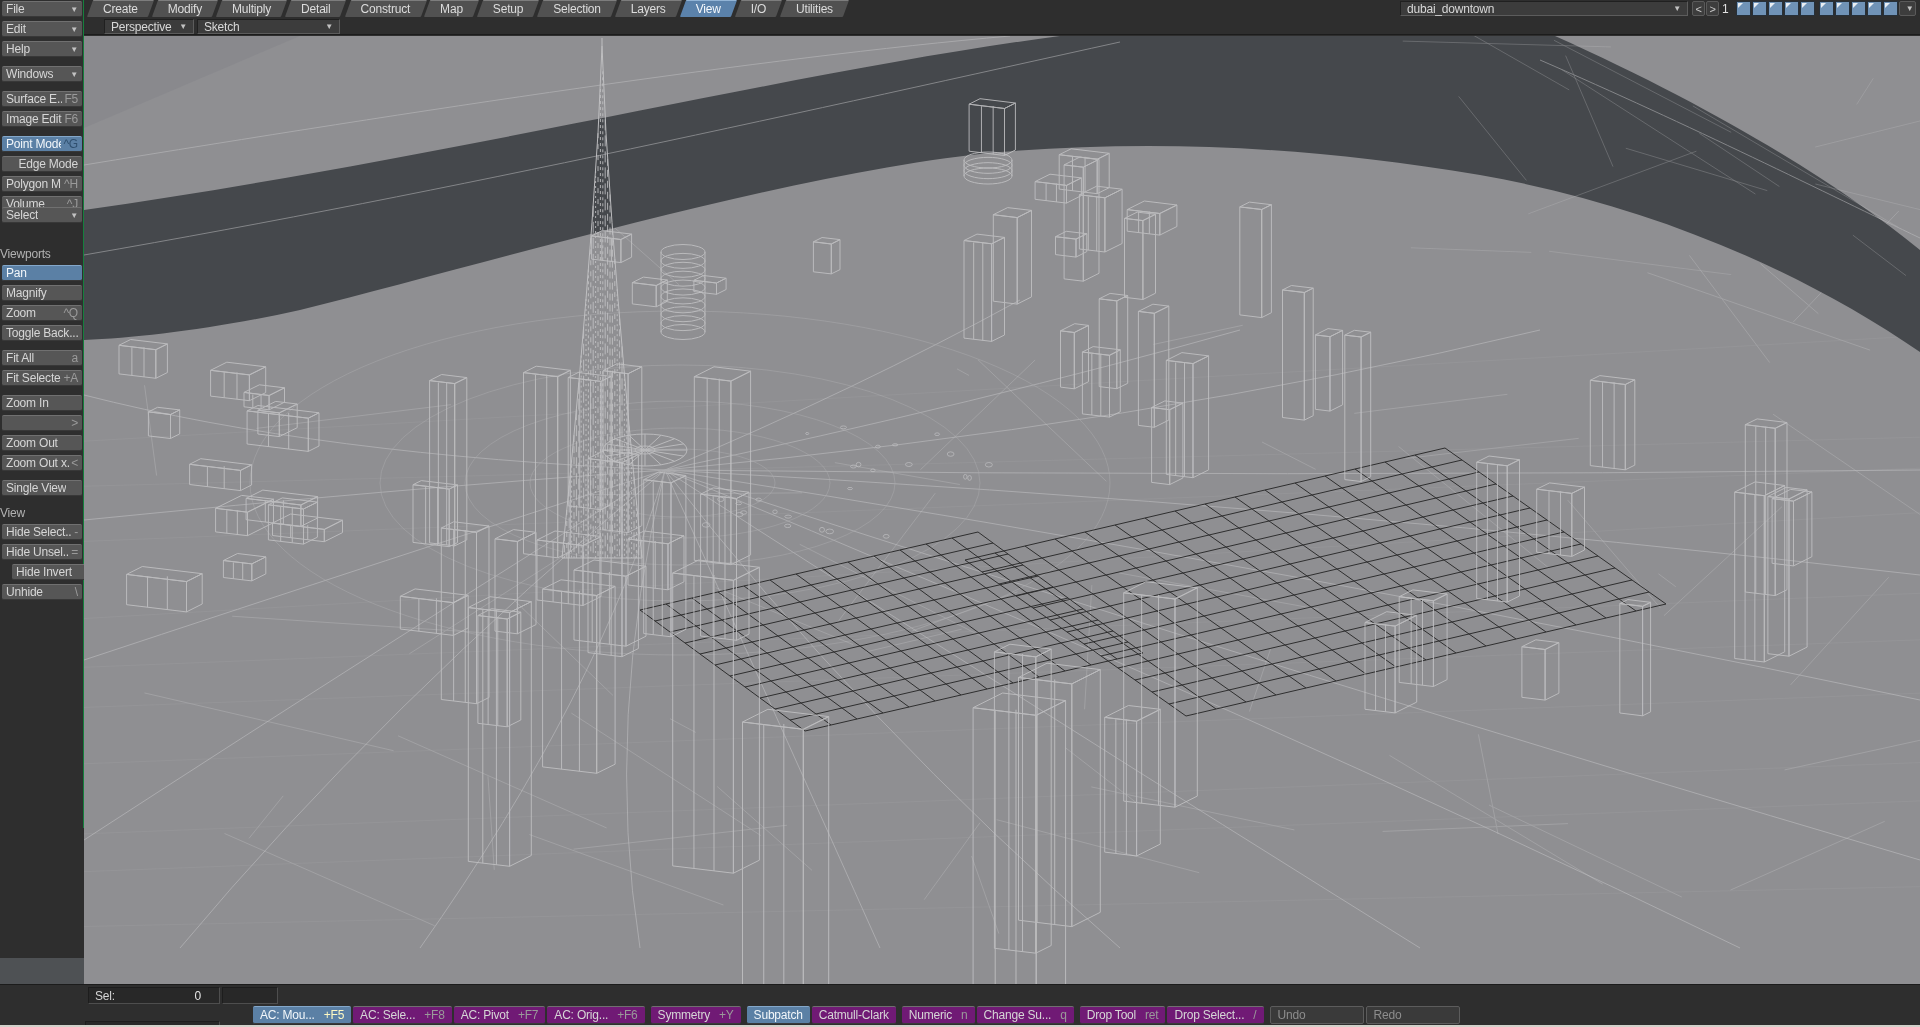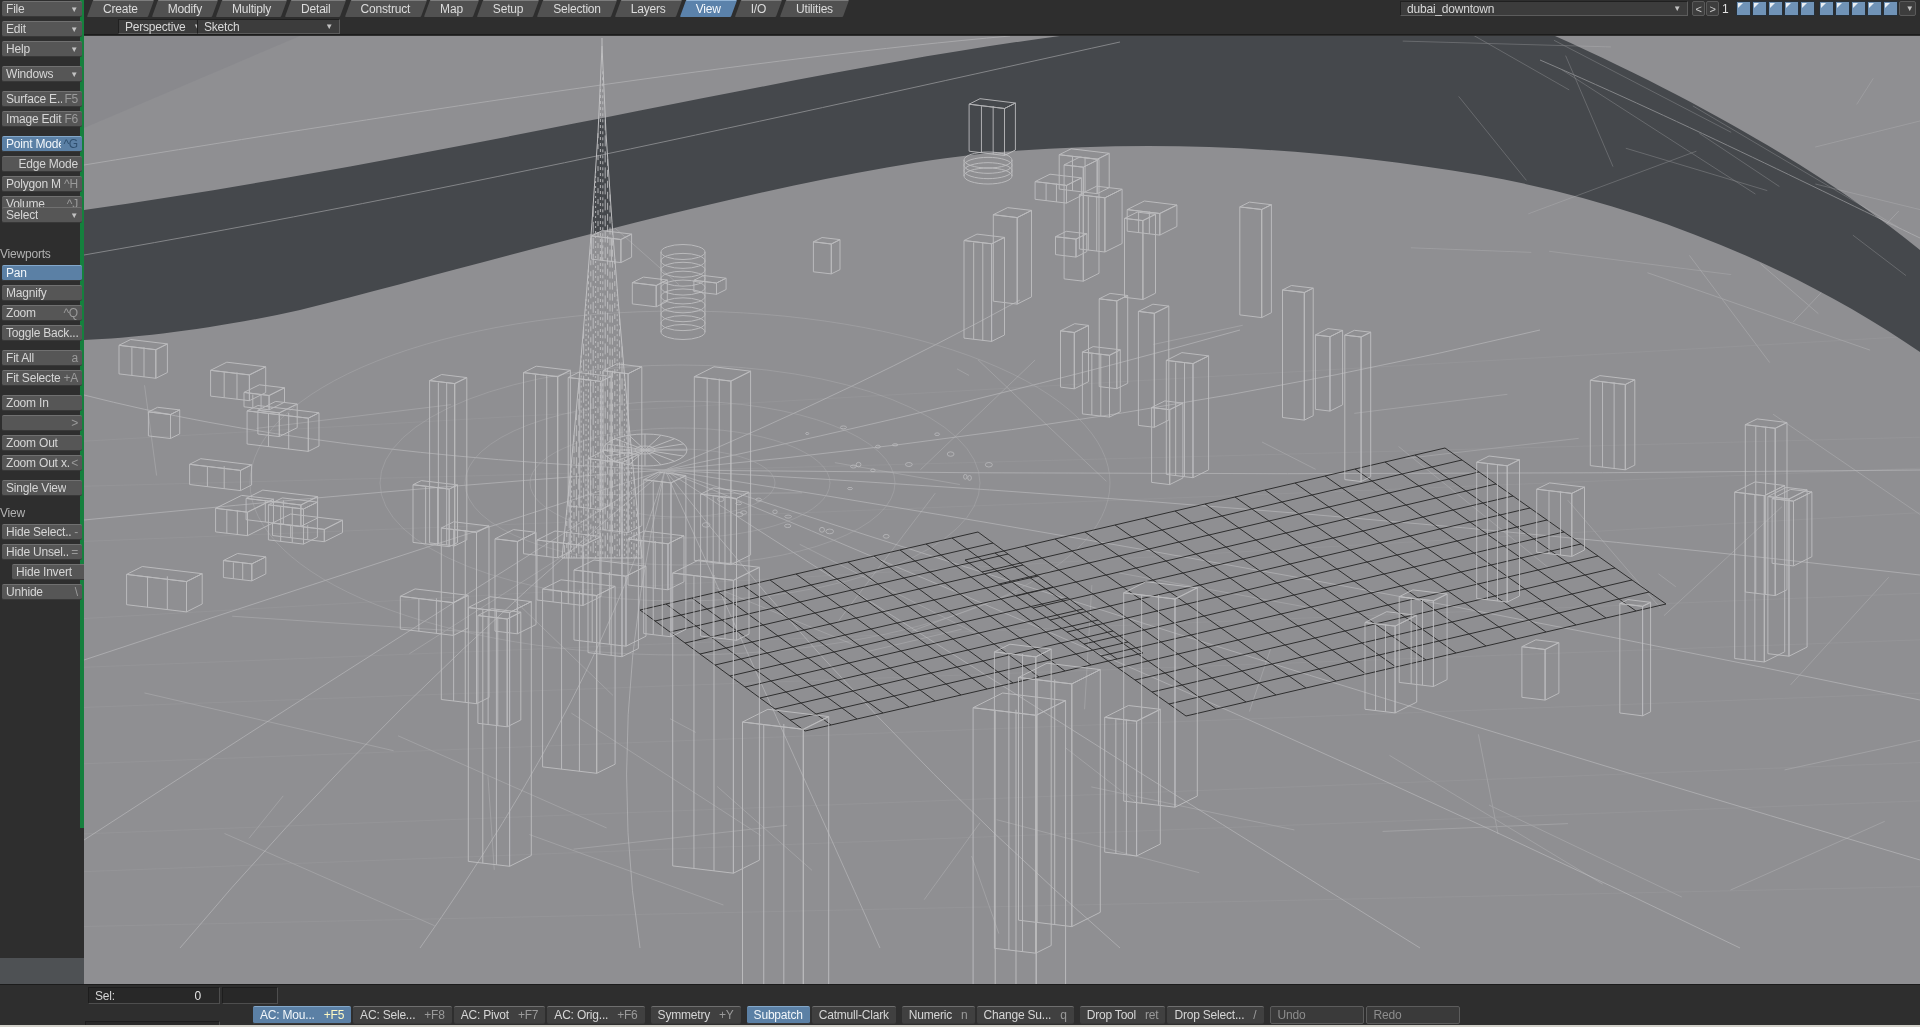--- a/index.html
+++ b/index.html
@@ -18,39 +18,39 @@
   .dda{margin-left:auto;font-size:8px;color:#c2c2c2;padding-left:4px}
   .sqbtn{position:absolute;height:15px;background:#3d3d3d;border:1px solid #5a5a5a;border-radius:2px;color:#c9c9c9;display:flex;align-items:center;justify-content:center;font-size:11px;cursor:default}
   #bank-num{position:absolute;left:1722px;top:2px;color:#e2e2e2}
   #layer-banks{position:absolute;left:1736px;top:1px;height:15px;display:flex}
   .bank{position:relative;width:15px;height:15px;background:#7093b7;border:1px solid #26303a;margin-right:1px;cursor:default}
   .bank.gap{margin-left:3px}
   .bank .tri{position:absolute;top:1px;left:1px;width:0;height:0;border-left:5px solid #e9eef3;border-bottom:5px solid transparent}
   #vp-icons{position:absolute;left:1840px;top:19px;display:flex;gap:2px}
   .icobtn{width:18px;height:15px;background:#3d3d3d;border:1px solid #5a5a5a;border-radius:2px;display:flex;align-items:center;justify-content:center;cursor:default}
   
-  #sidebar{position:absolute;left:0;top:0;width:84px;height:828px;background:#2e2e2e;border-right:4px solid #15803d}
+  #sidebar{position:absolute;left:0;top:0;width:84px;height:828px;background:#2e2e2e;border-right:1px solid #15803d}
   .btn{position:absolute;height:16px;left:2px;width:80px;background:#565656;border-radius:2px;display:flex;align-items:center;padding:0 4px;border-top:1px solid #707070;border-bottom:1px solid #383838;white-space:nowrap;overflow:hidden;cursor:default}
   .btn .lab{flex:0 1 auto;overflow:hidden;color:#d6d6d6}
   .btn .sc{margin-left:auto;color:#9a9a9a;padding-left:2px;flex:0 0 auto}
   .btn.sel{background:#5b80a5;border-top-color:#84a8ca}
   .btn.sel .lab{color:#f2f6fa}
   .btn.sel .sc{color:#2f4f6f}
   .hdr{position:absolute;left:0;width:84px;color:#b2b2b2;height:13px;line-height:13px}
   #sidebar-footer{position:absolute;left:0;top:958px;width:84px;height:26px;background:#4e5154}
   
   #viewport{position:absolute;left:84px;top:36px;width:1836px;height:948px;background:#8f8f92;overflow:hidden}
   #viewport svg{display:block}
   
   #srow1{position:absolute;left:0;top:984px;width:1920px;height:21px;background:#2e2e2e;border-top:1px solid #1c1c1c}
   #srow2{position:absolute;left:0;top:1005px;width:1920px;height:20px;background:#2e2e2e}
   #strip{position:absolute;left:0;top:1025px;width:1920px;height:2px;background:#d2d1ca}
   .field{position:absolute;background:#282828;border:1px solid #1d1d1d;border-bottom-color:#4e4e4e;border-right-color:#4e4e4e;display:flex;align-items:center;height:17px}
   #toolbtns{position:absolute;left:253px;top:1006px;display:flex;align-items:center}
-  .tbtn{height:18px;background:#404040;border-radius:2px;border-top:1px solid #6f6f6f;border-bottom:1px solid #3a3a3a;display:inline-flex;align-items:center;padding:0 7px;margin-right:2px;white-space:nowrap;color:#d6d6d6;cursor:default}
+  .tbtn{height:18px;background:#701a75;border-radius:2px;border-top:1px solid #6f6f6f;border-bottom:1px solid #3a3a3a;display:inline-flex;align-items:center;padding:0 7px;margin-right:2px;white-space:nowrap;color:#d6d6d6;cursor:default}
   .tbtn .sc{margin-left:9px;color:#9a9a9a}
   .tbtn.sel{background:#5b80a5;border-top-color:#84a8ca;color:#f2f6fa}
   .tbtn.sel .sc{color:#fef9c3}
   .tbtn.dis{background:#3a3a3a;border:1px solid #5c5c5c;color:#8d8d8d;min-width:94px}
   .gap4{margin-left:4px}
 </style>
 </head>
 <body>
 
 <div id="row1">
@@ -142,21 +142,21 @@
       <div class="bank">
         <span class="tri"></span>
       </div>
     </div>
   <div class="sqbtn" style="left:1899px;top:1px;width:17px">
       <span class="dda" style="margin:0">▼</span>
     </div>
 </div>
 
 <div id="row2">
-  <div class="ddbox" style="left:118px;top:2px;width:90px">
+  <div class="ddbox" style="left:104px;top:2px;width:90px">
     <span>Perspective</span>
     <span class="dda">▼</span>
   </div>
   <div class="ddbox" style="left:197px;top:2px;width:143px">
     <span>Sketch</span>
     <span class="dda">▼</span>
   </div>
   <div id="vp-icons">
     <div class="icobtn">
         <svg width="14" height="13" viewBox="0 0 16 16">

